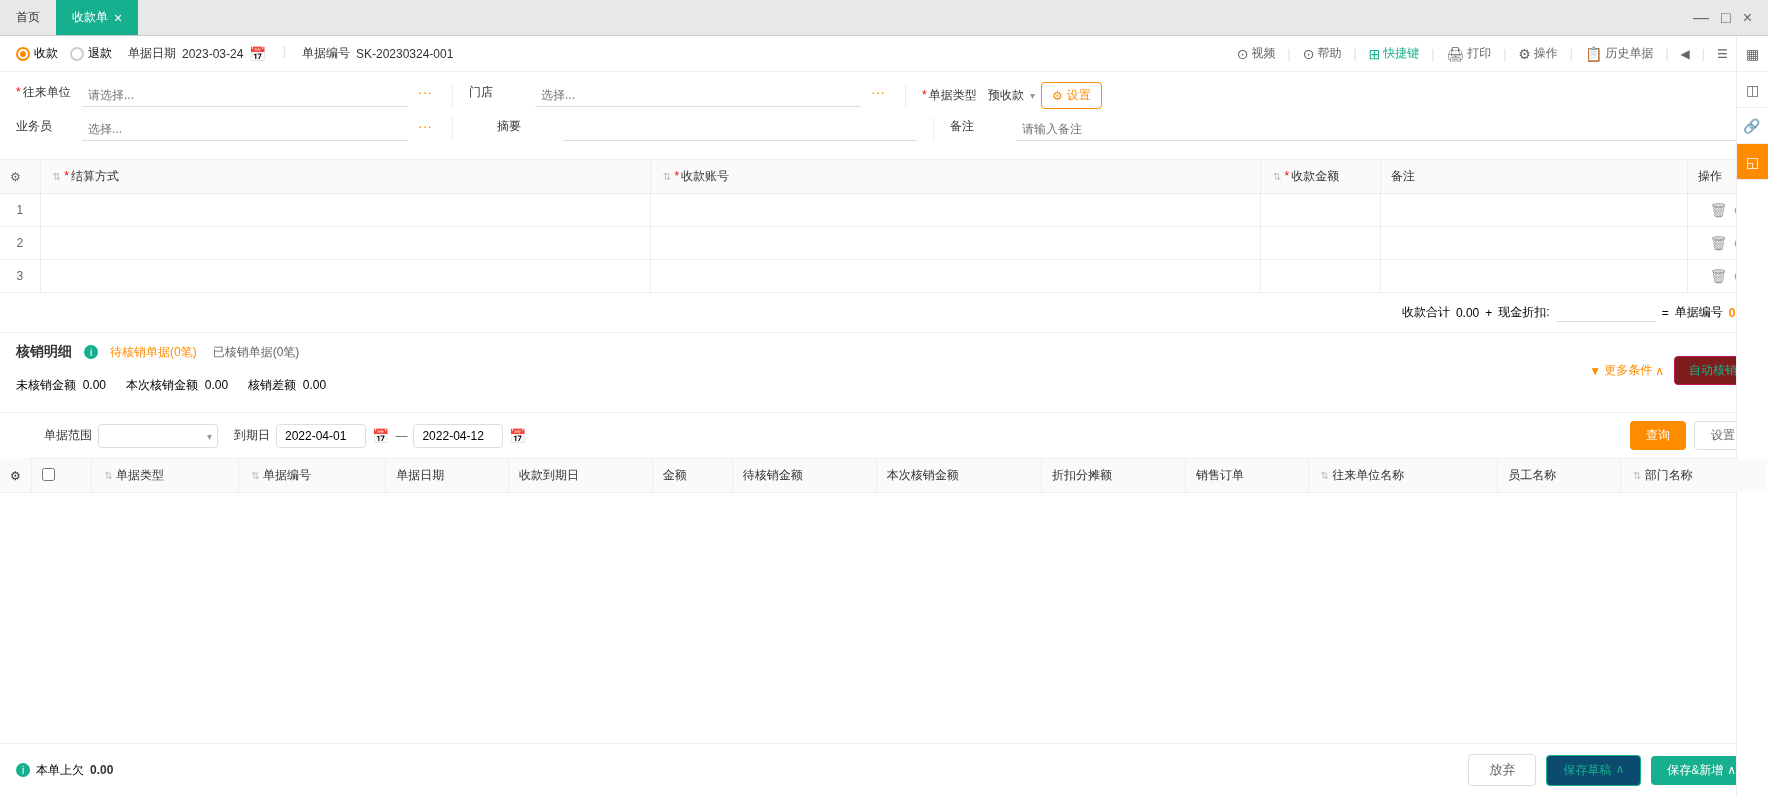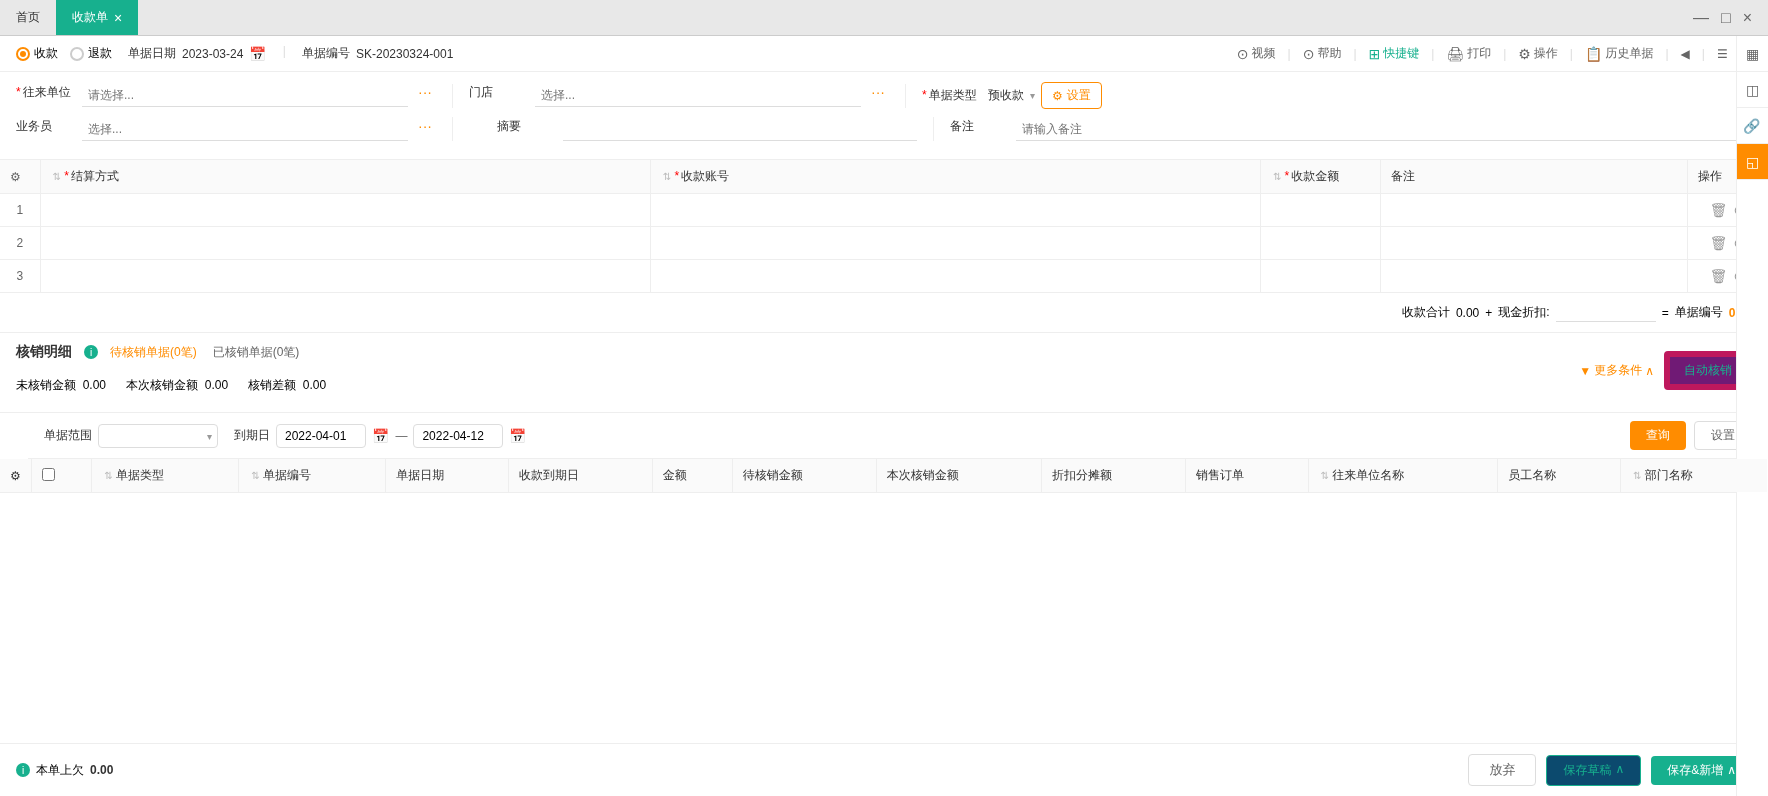--- a/index.html
+++ b/index.html
@@ -107,21 +107,21 @@
     .verify-title { display: flex; align-items: center; gap: 12px; margin-bottom: 8px; }
     .verify-title-text { font-size: 14px; font-weight: bold; color: #333; }
     .verify-info-icon { width: 14px; height: 14px; border-radius: 50%; background: #17b08e; color: #fff; display: inline-flex; align-items: center; justify-content: center; font-size: 10px; cursor: pointer; }
     .verify-tabs { display: flex; align-items: center; gap: 16px; }
     .verify-tab { color: #ff8c00; cursor: pointer; font-size: 12px; }
     .verify-tab.inactive { color: #666; }
     .verify-stats { display: flex; align-items: center; gap: 20px; padding: 8px 0; }
     .verify-controls { display: flex; align-items: center; justify-content: flex-end; gap: 10px; margin-top: -30px; }
     .filter-btn { color: #ff8c00; cursor: pointer; display: flex; align-items: center; gap: 3px; }
     .auto-verify-btn {
-      background: #701a75; border: 6px solid #be185d; color: #17b08e;
+      background: #7f1d1d; border: 1px solid #be185d; color: #17b08e;
       padding: 5px 14px; border-radius: 4px; cursor: pointer;
     }
 
     
     .filter-row {
       display: flex; align-items: center; padding: 8px 16px; gap: 16px;
       background: #fff; border-bottom: 1px solid #eee; flex-shrink: 0; margin-left: 28px;
     }
     .filter-field { display: flex; align-items: center; gap: 6px; }
     .filter-label { color: #333; white-space: nowrap; }

